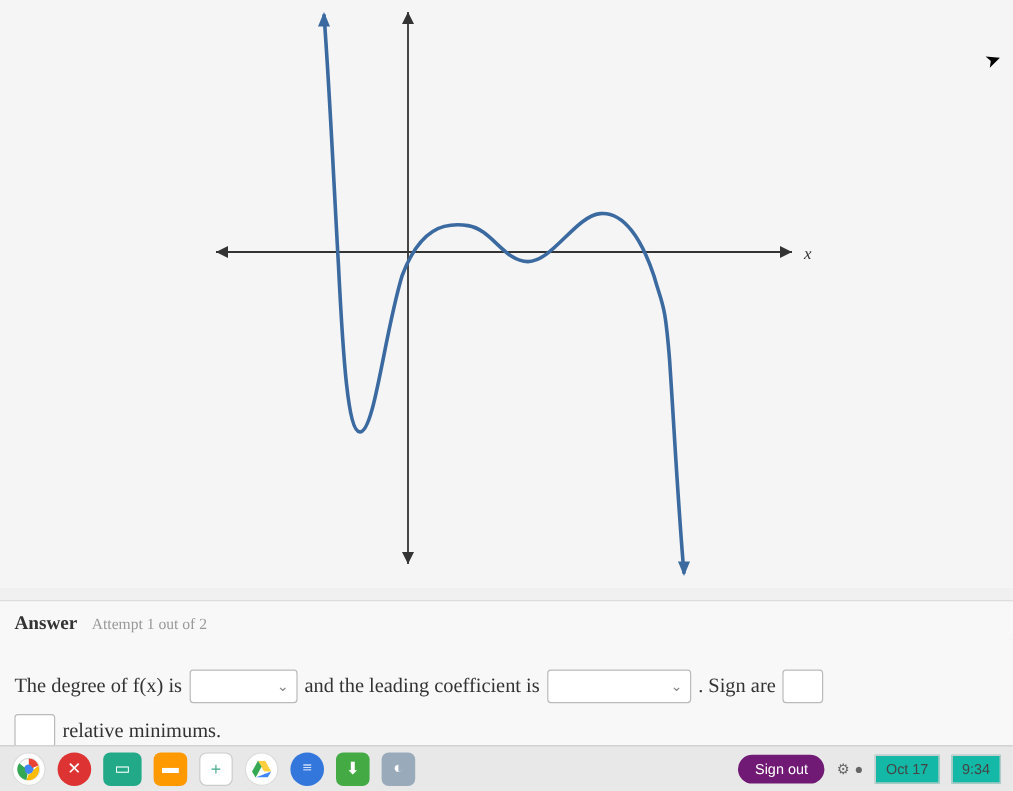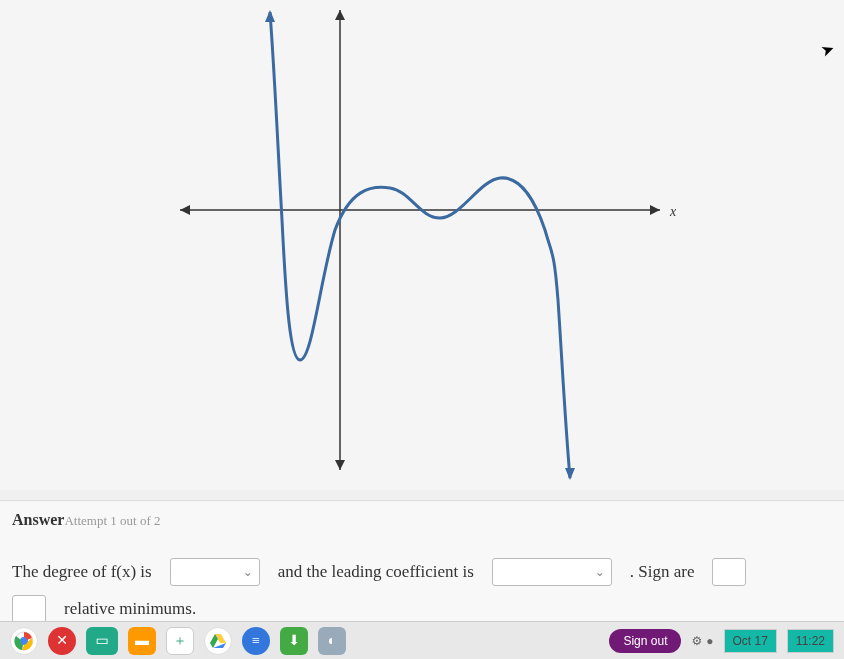--- a/index.html
+++ b/index.html
@@ -38,39 +38,40 @@
       top: 500px;
       left: 0;
       width: 100%;
       padding: 10px 12px;
       background: #f8f8f8;
       border-top: 1px solid #ddd;
     }
     .answer-header {
       display: flex;
       align-items: baseline;
+      gap: 12px;
       margin-bottom: 24px;
     }
     .answer-label {
       font-weight: bold;
       font-size: 16px;
       color: #333;
     }
     .attempt-text {
       font-size: 13px;
       color: #999;
     }
     .sentence-line {
       font-size: 17px;
       color: #333;
       line-height: 2.2;
       display: flex;
       flex-wrap: wrap;
       align-items: center;
-      gap: 18px;
+      gap: 6px;
     }
     .dropdown {
       display: inline-flex;
       align-items: center;
       justify-content: flex-end;
       border: 1px solid #bbb;
       background: #fff;
       height: 28px;
       width: 90px;
       padding: 0 6px;
@@ -235,14 +236,14 @@
   <div class="tb-icon tb-blue">≡</div>
   <div class="tb-icon tb-green">⬇</div>
   <div class="tb-icon tb-gray">◐</div>
   <div class="taskbar-spacer"></div>
   <div class="signout-btn">Sign out</div>
   <div class="status-icons">
     <span>⚙</span>
     <span>●</span>
   </div>
   <div class="date-box">Oct 17</div>
-  <div class="time-box">11:22</div>
+  <div class="time-box">9:34</div>
 </div>
 
 </body></html>

